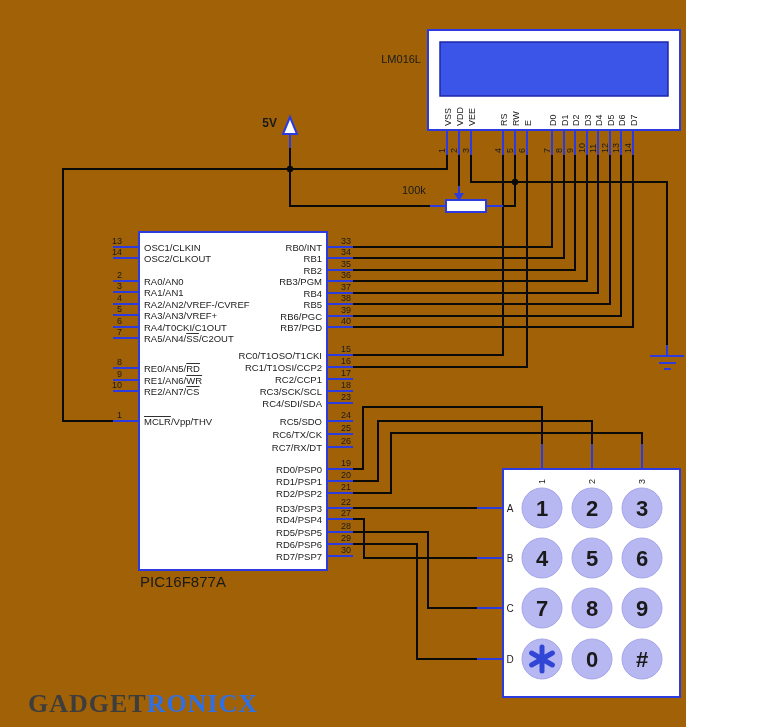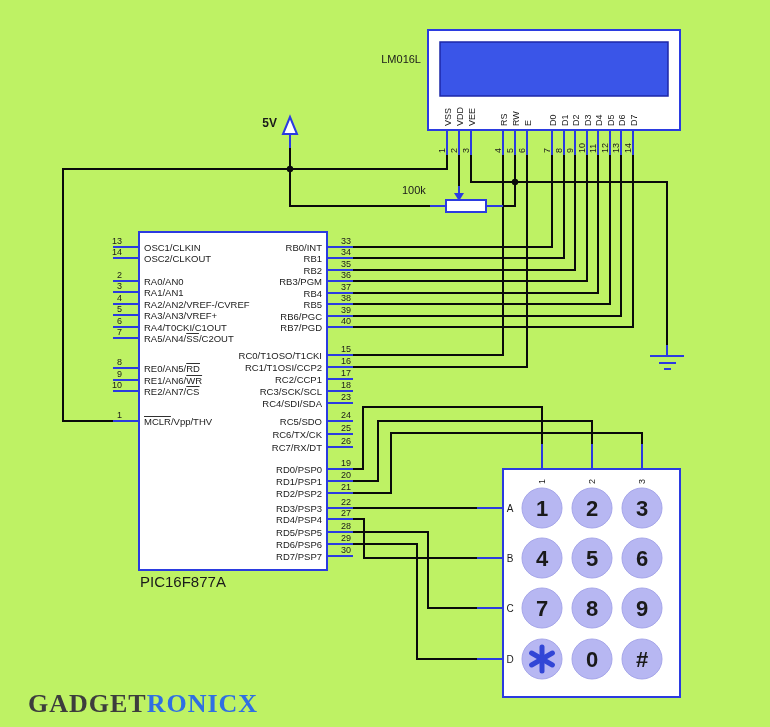--- a/index.html
+++ b/index.html
@@ -1,17 +1,17 @@
 <!DOCTYPE html>
 <html><head>
 <meta charset="utf-8">
 <title>Schematic</title>
 <style>
   html,body{margin:0;padding:0;background:#ffffff;}
-  #canvas{position:relative;width:770px;height:727px;background:#bef264;overflow:hidden;}
+  #canvas{position:relative;width:686px;height:727px;background:#a16207;overflow:hidden;}
   svg{display:block;}
   text{font-family:"Liberation Sans", sans-serif;fill:#1a1a1a;}
   .crisp{shape-rendering:crispEdges;}
   .logo-text{font-family:"Liberation Serif", serif;font-weight:bold;font-size:26px;letter-spacing:1px;}
 </style>
 </head>
 <body>
 
 <div id="canvas">
 <svg id="schematic" width="770" height="727" viewBox="0 0 770 727">

